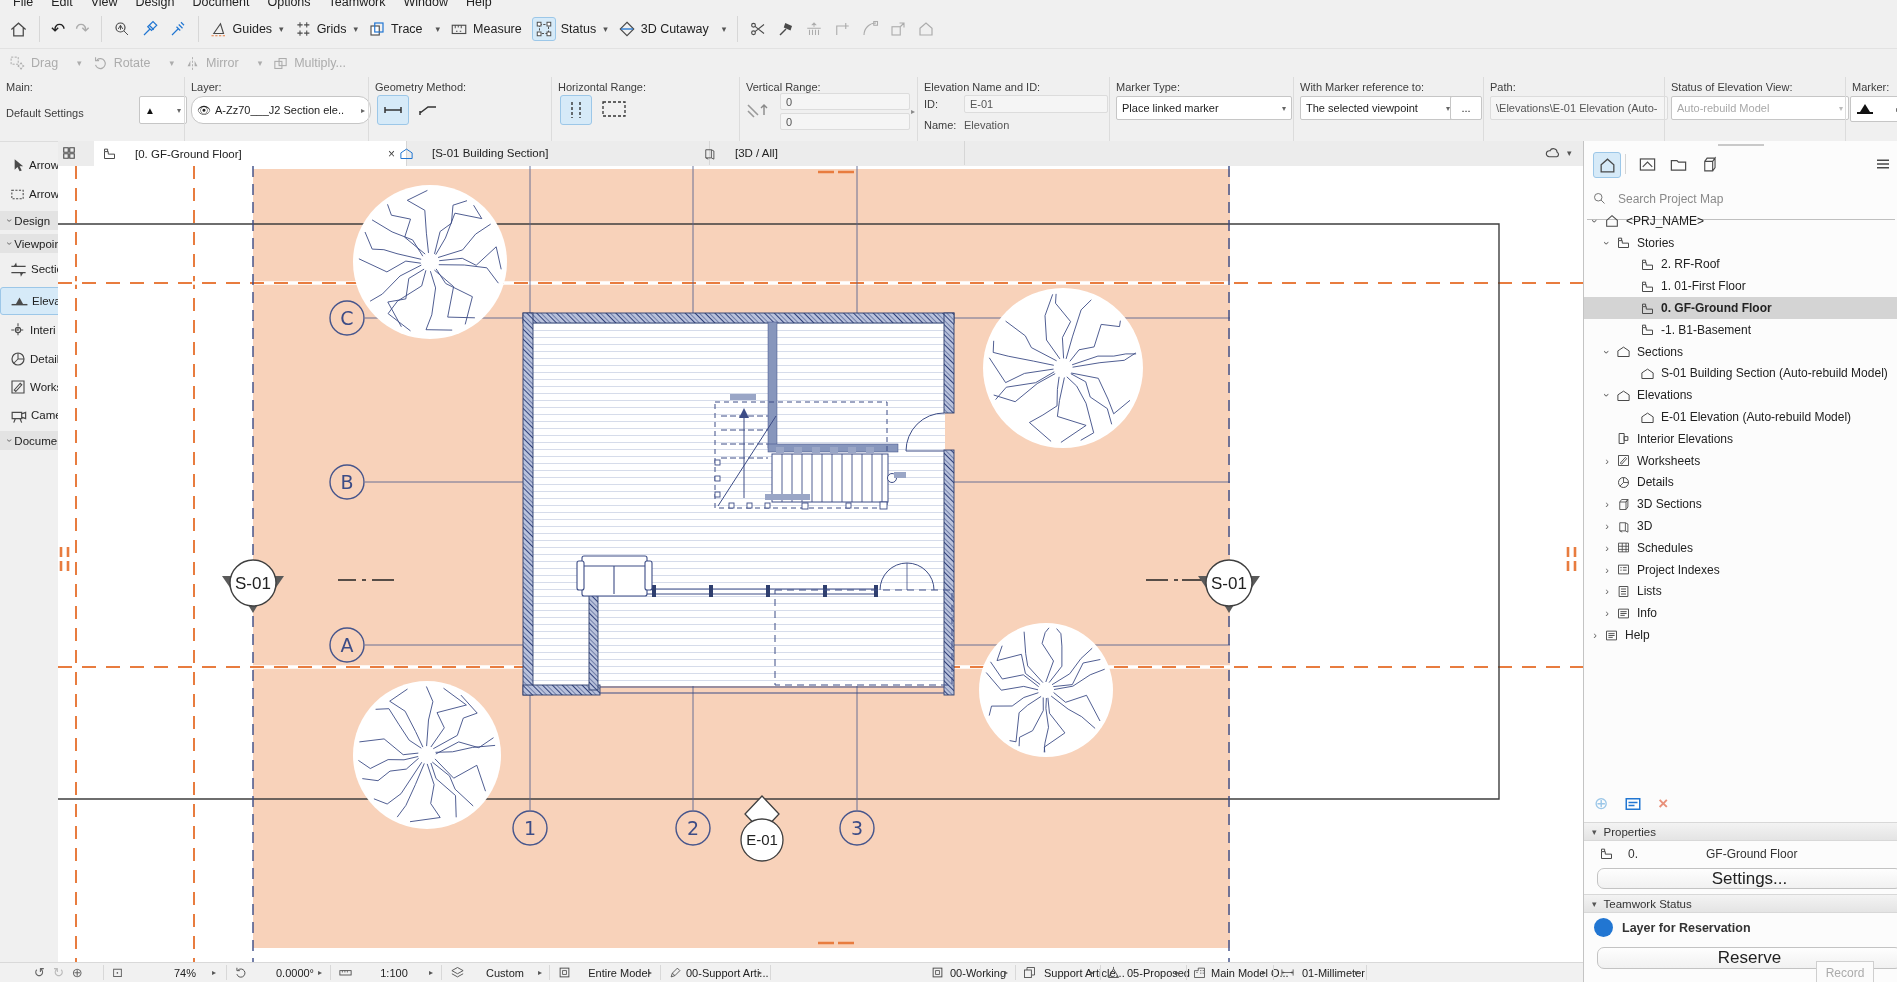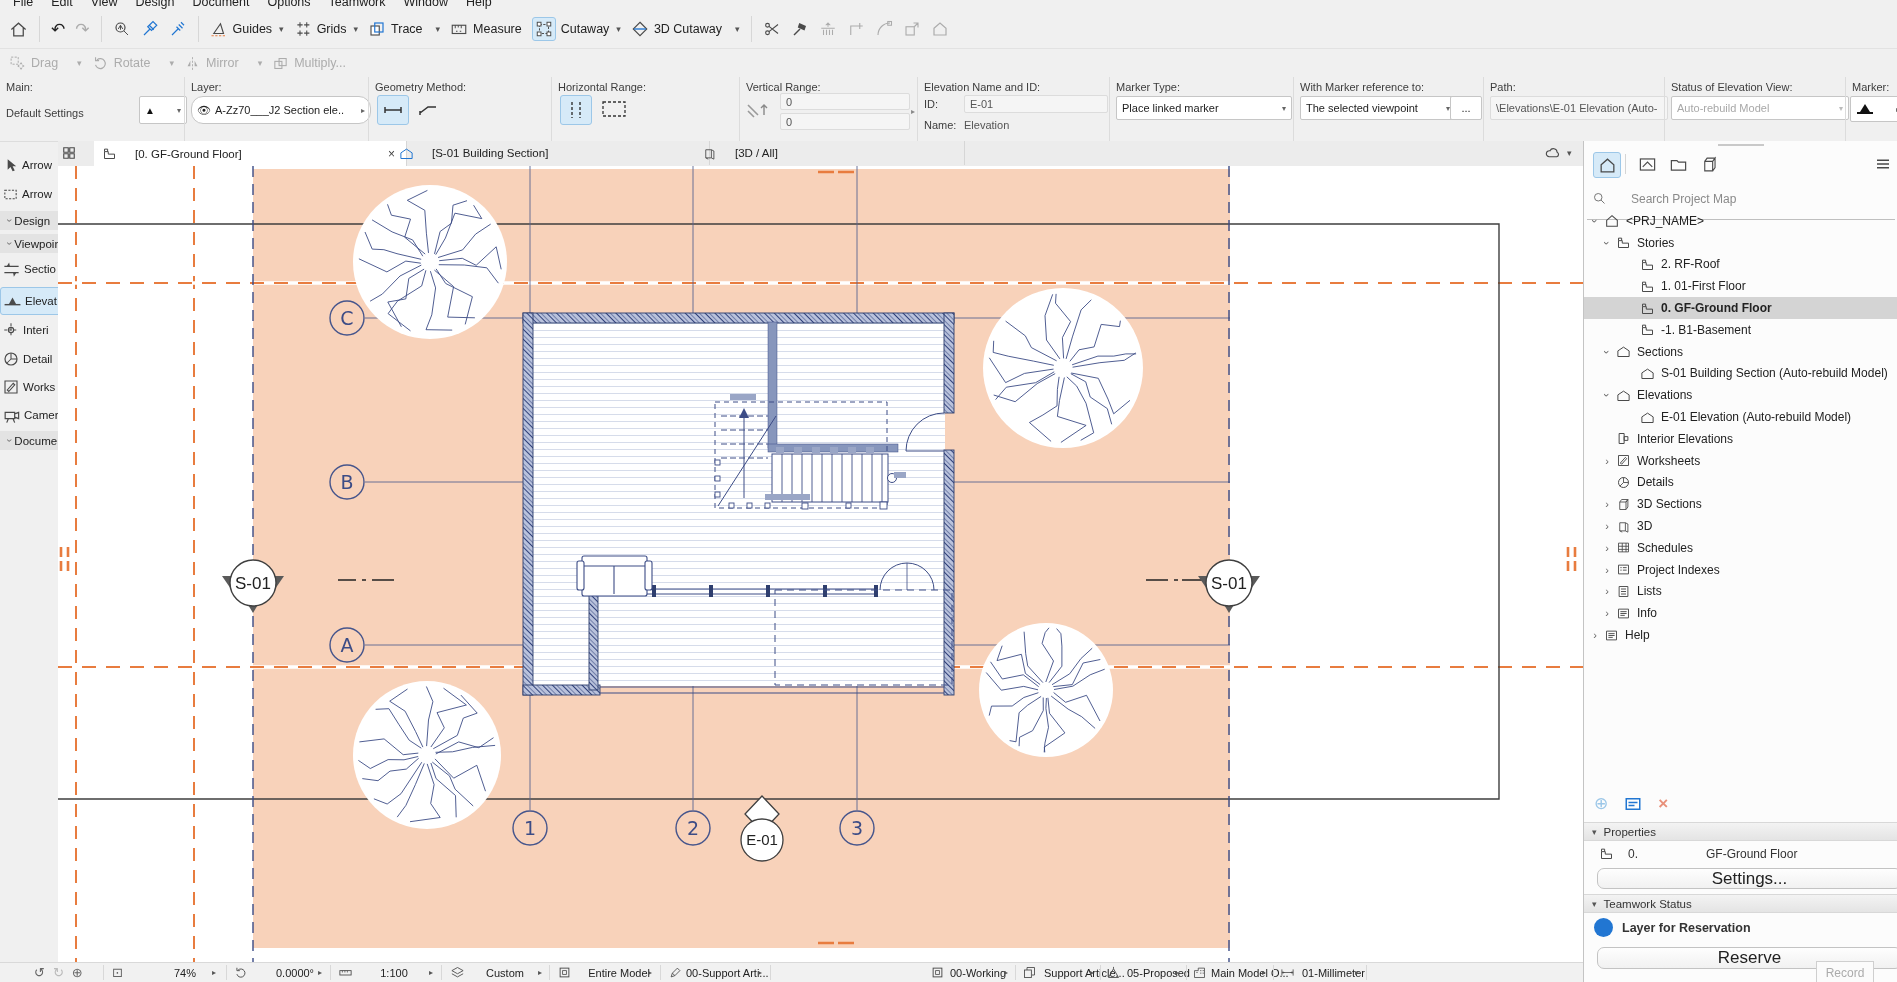--- a/index.html
+++ b/index.html
@@ -32,21 +32,21 @@
   .sqbtn{position:absolute;width:30px;height:28px;display:flex;align-items:center;justify-content:center;border-radius:3px}
   .sqsel{background:#D6EAF8;border:1px solid #9CC7E8}
   
   .tabbar{position:absolute;left:58px;top:141px;width:1525px;height:25px;background:#ECECEC;border-bottom:1px solid #D6D6D6}
   .tab{position:absolute;top:0;height:24px;display:flex;align-items:center;gap:18px;padding:0 8px;font-size:11.5px;
        color:#222;border-right:1px solid #D6D6D6;white-space:nowrap;overflow:hidden}
   .tab.active{background:#fff;border-bottom:1px solid #fff;height:25px}
   .tclose{margin-left:auto;color:#444;font-size:12px;padding:0 3px}
   
   .toolbox{position:absolute;left:0;top:150px;width:58px;height:812px;background:#F0F0F0;overflow:hidden}
-  .trowT{position:absolute;left:0;width:58px;height:26px;display:flex;align-items:center;gap:3px;padding-left:2px;white-space:nowrap;font-size:11.5px;color:#222}
+  .trowT{position:absolute;left:0;width:58px;height:26px;display:flex;align-items:center;gap:3px;padding-left:9px;white-space:nowrap;font-size:11.5px;color:#222}
   .thead{position:absolute;left:0;width:58px;height:19px;display:flex;align-items:center;background:#E3E3E3;
          font-size:11.5px;color:#222;padding-left:8px;white-space:nowrap}
   .thead::before{content:"›";transform:rotate(90deg);display:inline-block;font-size:10px;color:#777;margin-right:3px}
   .tsel{background:#D6EAF8;border:1px solid #9CC7E8;border-radius:3px}
   
   .canvasw{position:absolute;left:58px;top:166px;width:1525px;height:796px;background:#fff}
   
   .rpanel{position:absolute;left:1583px;top:141px;width:314px;height:841px;background:#FCFCFC;border-left:1px solid #C4C4C4}
   .grip{position:absolute;left:134px;top:3px;width:46px;height:2px;background:#C9C9C9}
   .navbtn{position:absolute;width:26px;height:24px;display:flex;align-items:center;justify-content:center;border-radius:3px}
@@ -342,21 +342,21 @@
           <use href="#i-measure"></use>
         </svg>
         <span>Measure</span>
       </div>
     <div class="tbtn">
         <span class="hl" style="padding:2px">
           <svg class="ic" width="18" height="18">
             <use href="#i-groups"></use>
           </svg>
         </span>
-        <span>Cutaway</span>
+        <span>Status</span>
         <span class="caret">▾</span>
       </div>
     <div class="tbtn">
         <svg class="ic" width="18" height="18">
           <use href="#i-cutaway"></use>
         </svg>
         <span>3D Cutaway</span>
         <span class="caret" style="margin-left:8px">▾</span>
       </div>
     <div class="vsep"></div>
@@ -826,21 +826,21 @@
         <svg class="ic" width="19" height="19">
           <use href="#i-doc3d"></use>
         </svg>
       </div>
     <div class="navbtn" style="left:286px;top:11px">
         <svg class="ic" width="18" height="18">
           <use href="#i-burger"></use>
         </svg>
       </div>
 
-    <div style="position:absolute;left:8px;top:50px;display:flex;align-items:center;gap:24px">
+    <div style="position:absolute;left:8px;top:50px;display:flex;align-items:center;gap:11px">
       <svg class="ic" width="15" height="15" style="color:#777">
           <use href="#i-mag"></use>
         </svg>
       <span style="color:#8A8A8A;font-size:12px">Search Project Map</span>
     </div>
     <div style="position:absolute;left:3px;top:78px;width:308px;height:1px;background:#BFBFBF"></div>
 
     <div class="tree">
       <div class="trow lv0">
           <span class="tch exp"></span>

